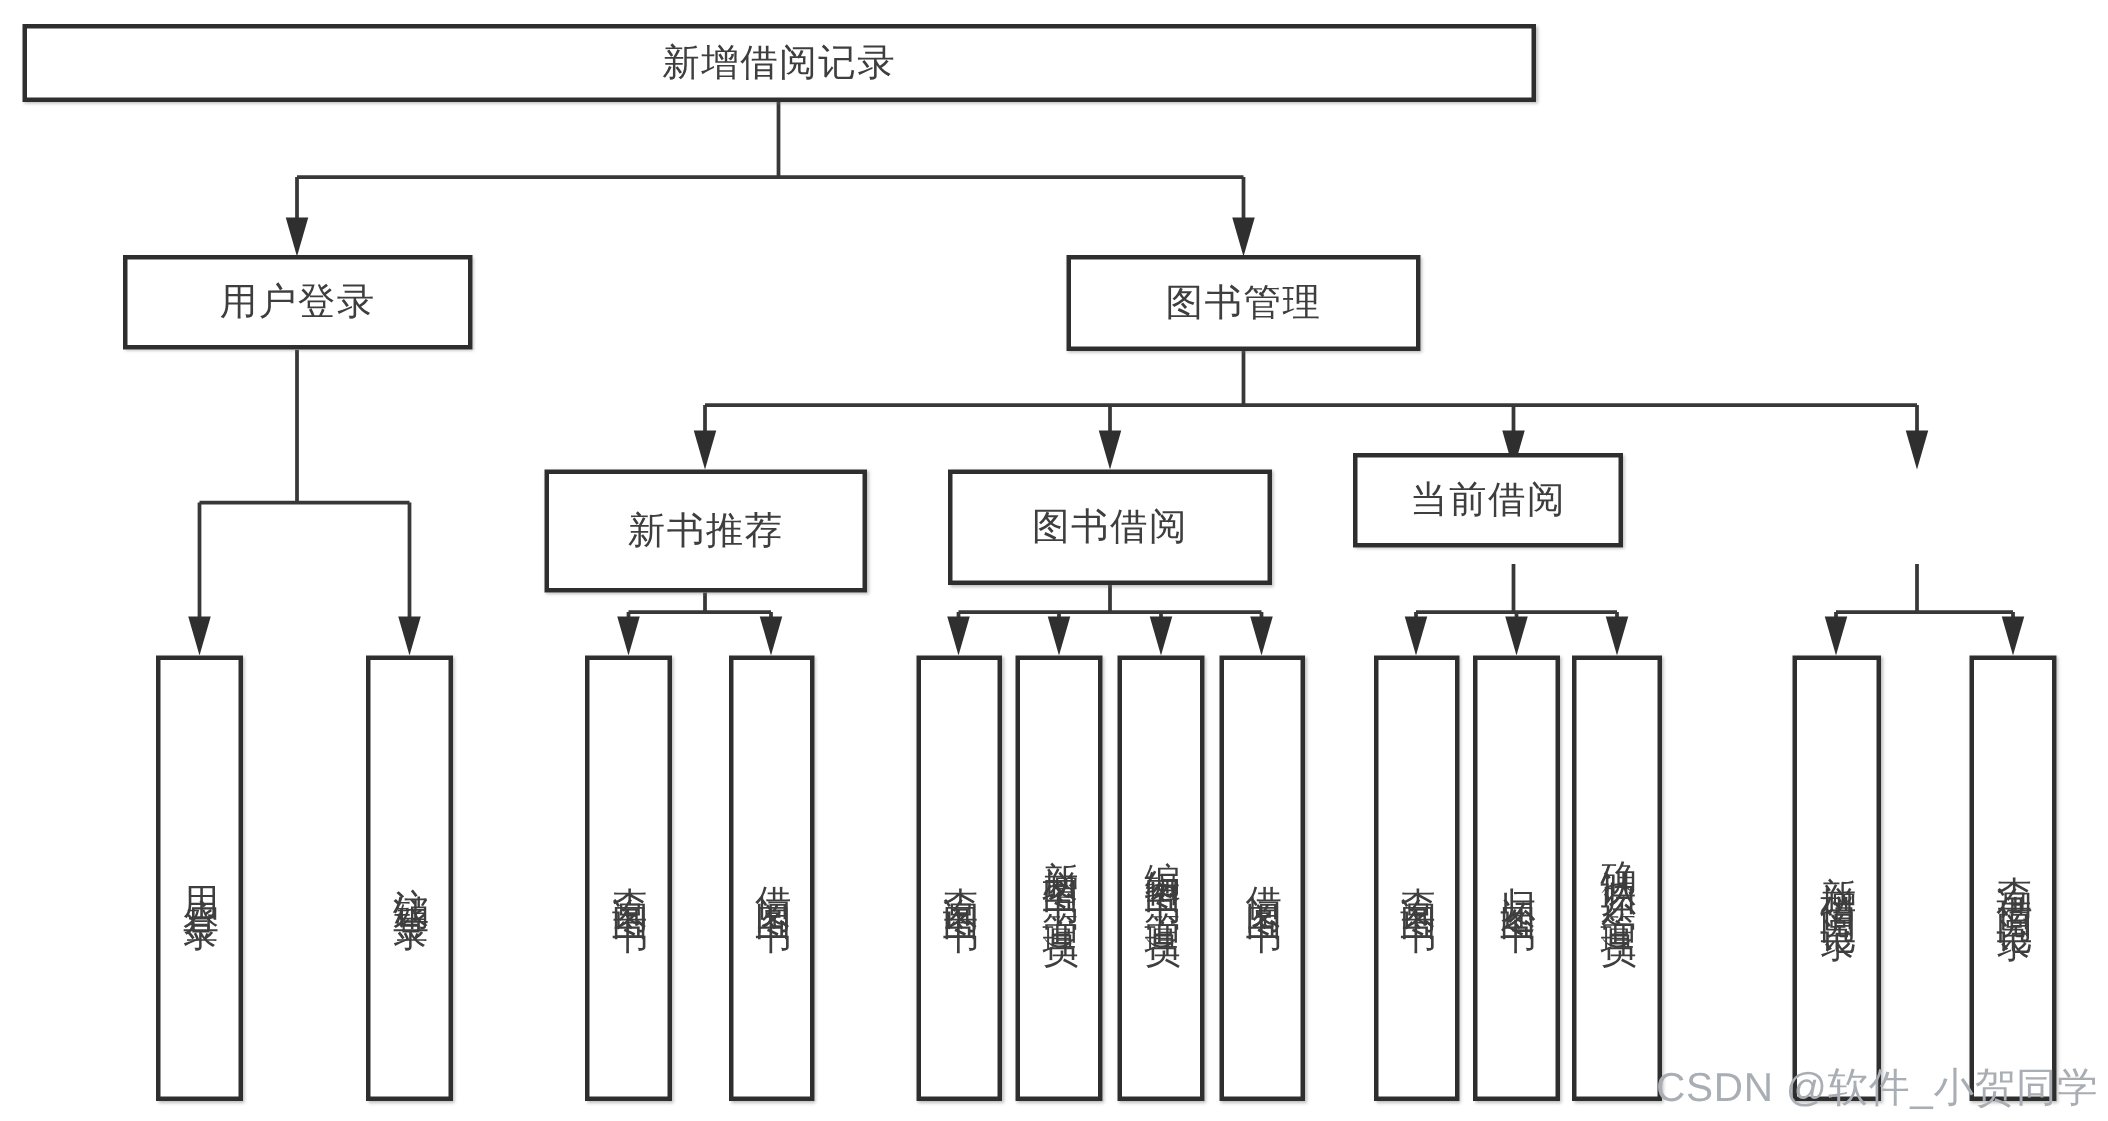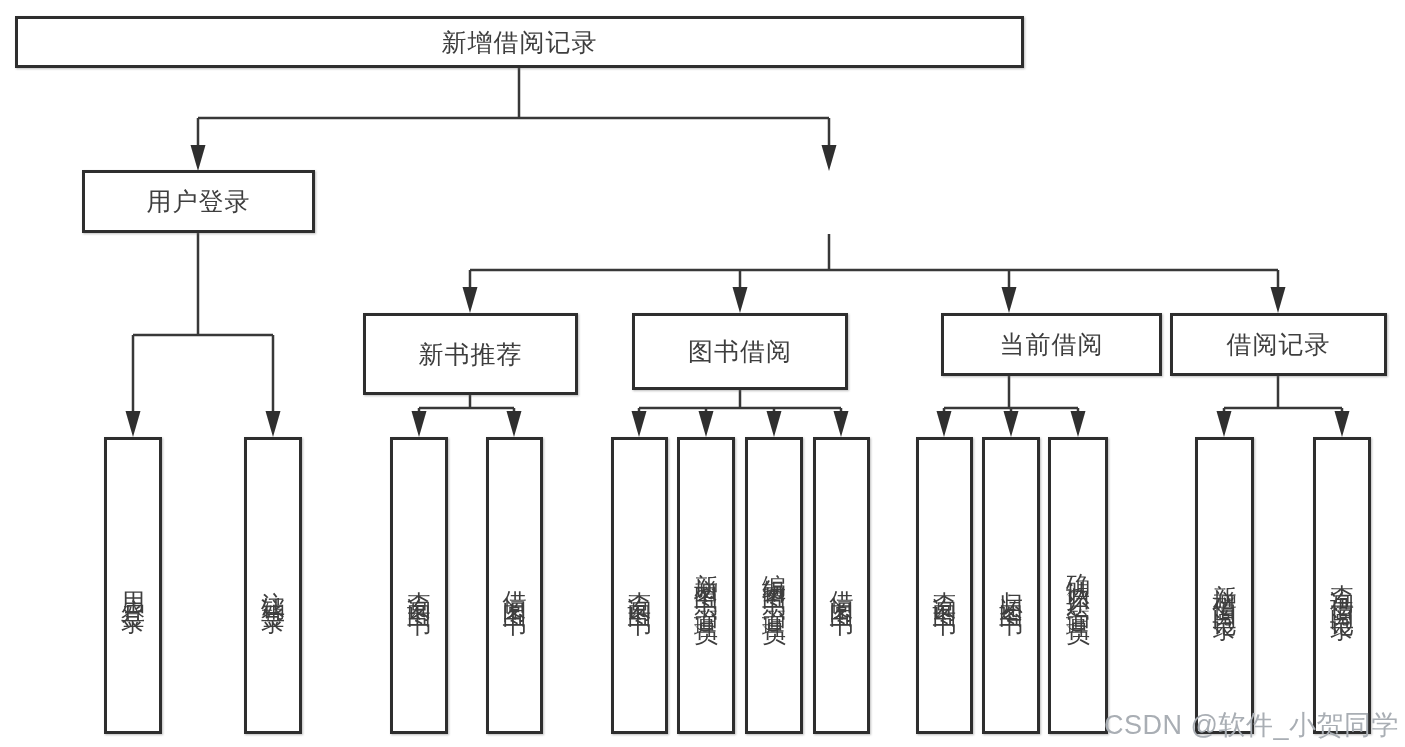--- a/index.html
+++ b/index.html
@@ -63,32 +63,32 @@
     <polygon points="1334.5,411 1349.5,411 1342,437"></polygon>
   </svg>
 
   <div class="node h" style="left:15px;top:16px;width:1009px;height:52px;">
     <span>新增借阅记录</span>
   </div>
 
   <div class="node h" style="left:82px;top:170px;width:233px;height:63px;">
     <span>用户登录</span>
   </div>
+  <div class="node h" style="left:711px;top:170px;width:236px;height:64px;">
+    <span>图书管理</span>
+  </div>
 
   <div class="node h" style="left:363px;top:313px;width:215px;height:82px;">
     <span>新书推荐</span>
   </div>
   <div class="node h" style="left:632px;top:313px;width:216px;height:77px;">
     <span>图书借阅</span>
   </div>
-  <div class="node h" style="left:902px;top:313px;width:221px;height:63px;margin-left:39px;">
+  <div class="node h" style="left:902px;top:302px;width:180px;height:63px;">
     <span>当前借阅</span>
-  </div>
-  <div class="node h" style="left:1170px;top:313px;width:217px;height:63px;">
-    <span>借阅记录</span>
   </div>
 
   <div class="node v" style="left:104px;top:437px;width:58px;height:297px;">
     <span>用户登录</span>
   </div>
   <div class="node v" style="left:244px;top:437px;width:58px;height:297px;">
     <span>注销登录</span>
   </div>
   <div class="node v" style="left:390px;top:437px;width:58px;height:297px;">
     <span>查询图书</span>

